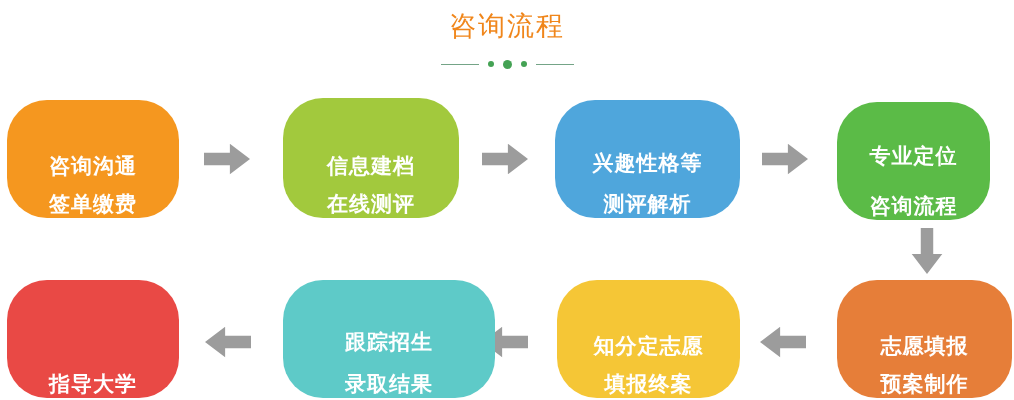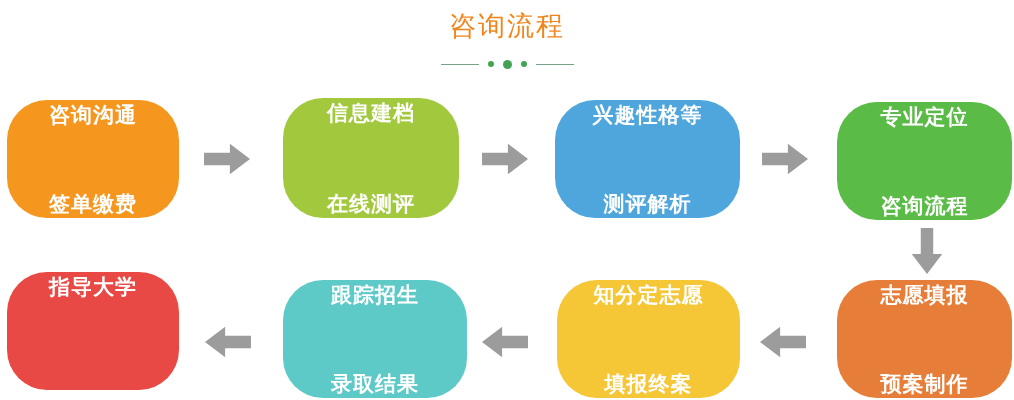--- a/index.html
+++ b/index.html
@@ -47,39 +47,39 @@
   }
   .divider .dot.small { width: 6px; height: 6px; }
   .divider .dot.big   { width: 9px; height: 9px; }
 
   .box {
     position: absolute;
     border-radius: 40px;
     display: flex;
     flex-direction: column;
     align-items: center;
-    justify-content: space-between;
+    justify-content: flex-end;
     gap: 8px;
     color: #ffffff;
     font-weight: bold;
     font-size: 21px;
     letter-spacing: 1px;
     text-align: center;
     line-height: 1.4;
   }
   .box span { display: block; }
 
   
   .b1 { left: 7px;   top: 100px; width: 172px; height: 118px; }
   .b2 { left: 283px; top: 98px;  width: 176px; height: 120px; }
   .b3 { left: 555px; top: 100px; width: 185px; height: 118px; gap: 11px; }
-  .b4 { left: 837px; top: 102px; width: 175px; height: 118px; gap: 20px; }
+  .b4 { left: 837px; top: 102px; width: 153px; height: 118px; gap: 20px; }
   
-  .b5 { left: 7px;   top: 272px; width: 172px; height: 118px; }
-  .b6 { left: 283px; top: 280px; width: 184px; height: 118px; gap: 12px; }
+  .b5 { left: 7px;   top: 280px; width: 172px; height: 118px; }
+  .b6 { left: 283px; top: 280px; width: 212px; height: 118px; gap: 12px; }
   .b7 { left: 557px; top: 280px; width: 183px; height: 118px; }
   .b8 { left: 837px; top: 280px; width: 175px; height: 118px; }
 
   .arrow {
     position: absolute;
     width: 46px;
     height: 34px;
   }
   .arrow svg { display: block; width: 100%; height: 100%; }
   .a1 { left: 204px; top: 142px; }

